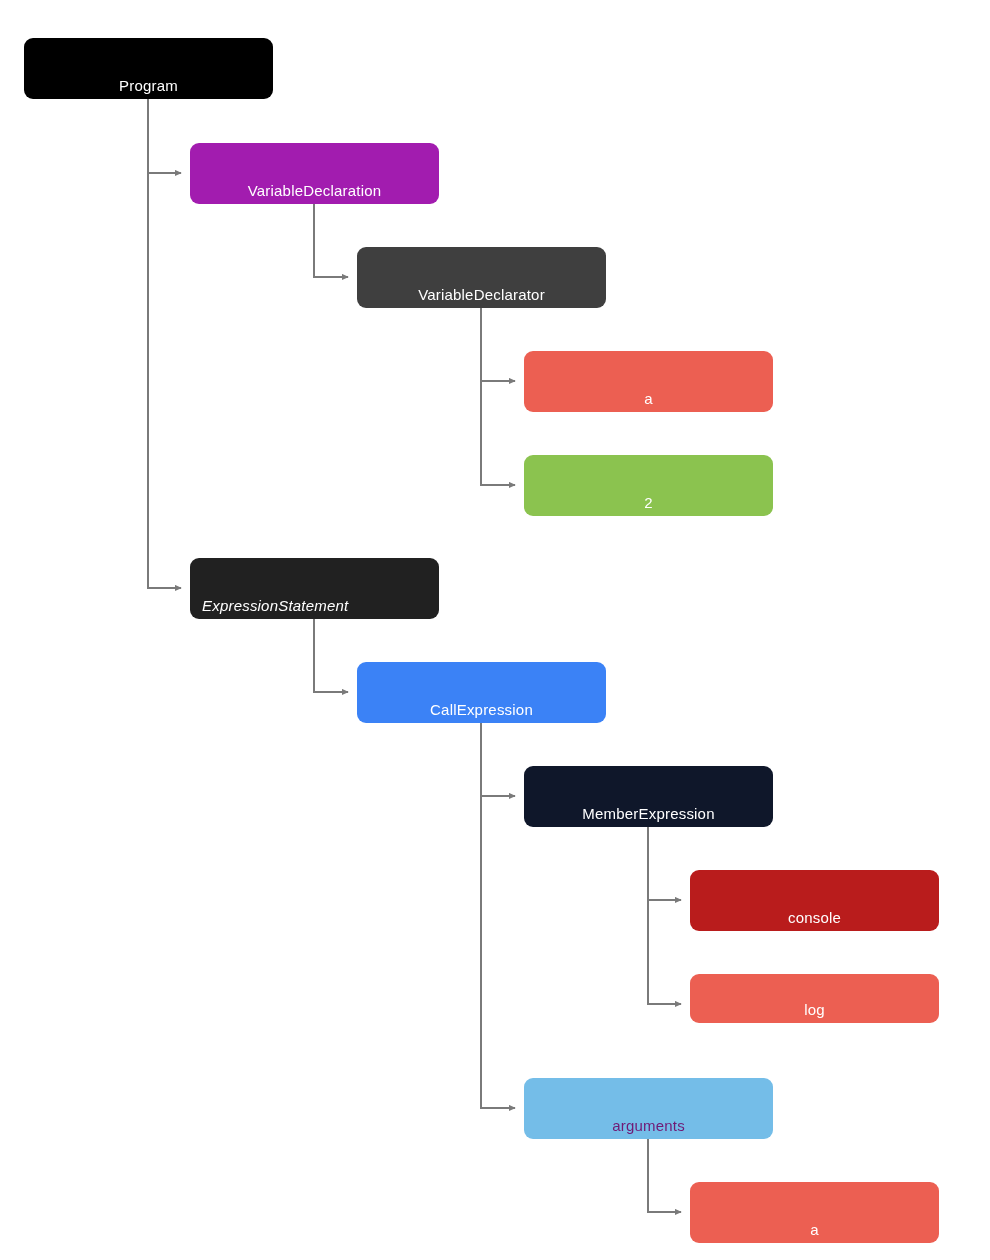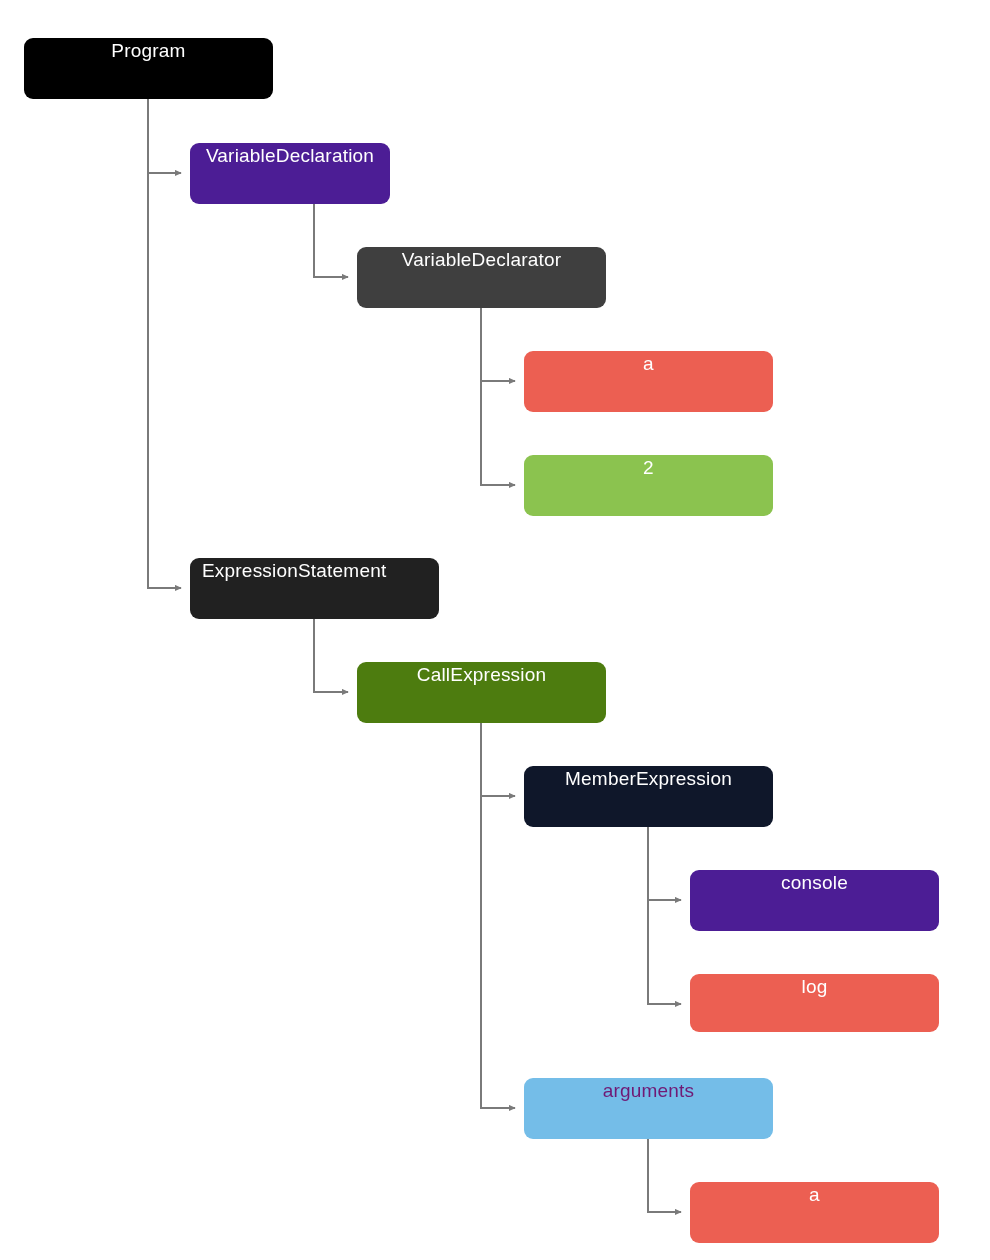--- a/index.html
+++ b/index.html
@@ -25,23 +25,23 @@
     left: 0;
     width: 990px;
     height: 1260px;
     pointer-events: none;
   }
   .node {
     position: absolute;
     box-sizing: border-box;
     border-radius: 9px;
     display: flex;
-    align-items: flex-start;
+    align-items: flex-end;
     color: #ffffff;
-    font-size: 19px;
+    font-size: 15px;
     line-height: 26px;
     letter-spacing: 0.2px;
     overflow: hidden;
   }
   .node-label {
     display: block;
     width: 100%;
     padding: 0 12px;
     box-sizing: border-box;
     word-break: break-all;
@@ -70,45 +70,45 @@
         <path d="M481,723 L481,1108 L515,1108" fill="none" stroke="#7a7a7a" stroke-width="2" marker-end="url(#arrowhead)"></path>
         <path d="M648,827 L648,900 L681,900" fill="none" stroke="#7a7a7a" stroke-width="2" marker-end="url(#arrowhead)"></path>
         <path d="M648,827 L648,1004 L681,1004" fill="none" stroke="#7a7a7a" stroke-width="2" marker-end="url(#arrowhead)"></path>
         <path d="M648,1139 L648,1212 L681,1212" fill="none" stroke="#7a7a7a" stroke-width="2" marker-end="url(#arrowhead)"></path>
       </g>
   </svg>
   <div id="node-layer">
       <div class="node align-center" style="left: 24px; top: 38px; width: 249px; height: 61px; background: rgb(0, 0, 0); color: rgb(255, 255, 255);">
         <span class="node-label">Program</span>
       </div>
-      <div class="node align-center" style="left: 190px; top: 143px; width: 200px; height: 61px; background: #4c1d95; color: rgb(255, 255, 255);">
+      <div class="node align-center" style="left: 190px; top: 143px; width: 249px; height: 61px; background: #a21caf; color: rgb(255, 255, 255);">
         <span class="node-label">VariableDeclaration</span>
       </div>
       <div class="node align-center" style="left: 357px; top: 247px; width: 249px; height: 61px; background: rgb(63, 63, 63); color: rgb(255, 255, 255);">
         <span class="node-label">VariableDeclarator</span>
       </div>
       <div class="node align-center" style="left: 524px; top: 351px; width: 249px; height: 61px; background: rgb(236, 95, 82); color: rgb(255, 255, 255);">
         <span class="node-label">a</span>
       </div>
       <div class="node align-center" style="left: 524px; top: 455px; width: 249px; height: 61px; background: rgb(139, 195, 79); color: rgb(255, 255, 255);">
         <span class="node-label">2</span>
       </div>
-      <div class="node align-left" style="left: 190px; top: 558px; width: 249px; height: 61px; background: rgb(33, 33, 33); color: rgb(255, 255, 255);">
+      <div class="node align-left" style="left: 190px; top: 558px; width: 249px; height: 61px; background: rgb(33, 33, 33); color: rgb(255, 255, 255); font-style: italic;">
         <span class="node-label">ExpressionStatement</span>
       </div>
-      <div class="node align-center" style="left: 357px; top: 662px; width: 249px; height: 61px; background: #4d7c0f; color: rgb(255, 255, 255);">
+      <div class="node align-center" style="left: 357px; top: 662px; width: 249px; height: 61px; background: #3b82f6; color: rgb(255, 255, 255);">
         <span class="node-label">CallExpression</span>
       </div>
       <div class="node align-center" style="left: 524px; top: 766px; width: 249px; height: 61px; background: #0f172a; color: rgb(255, 255, 255);">
         <span class="node-label">MemberExpression</span>
       </div>
-      <div class="node align-center" style="left: 690px; top: 870px; width: 249px; height: 61px; background: #4c1d95; color: rgb(255, 255, 255);">
+      <div class="node align-center" style="left: 690px; top: 870px; width: 249px; height: 61px; background: #b91c1c; color: rgb(255, 255, 255);">
         <span class="node-label">console</span>
       </div>
-      <div class="node align-center" style="left: 690px; top: 974px; width: 249px; height: 58px; background: rgb(236, 95, 82); color: rgb(255, 255, 255);">
+      <div class="node align-center" style="left: 690px; top: 974px; width: 249px; height: 49px; background: rgb(236, 95, 82); color: rgb(255, 255, 255);">
         <span class="node-label">log</span>
       </div>
       <div class="node align-center" style="left: 524px; top: 1078px; width: 249px; height: 61px; background: rgb(116, 189, 232); color: #701a75;">
         <span class="node-label">arguments</span>
       </div>
       <div class="node align-center" style="left: 690px; top: 1182px; width: 249px; height: 61px; background: rgb(236, 95, 82); color: rgb(255, 255, 255);">
         <span class="node-label">a</span>
       </div>
     </div>
 </div>

